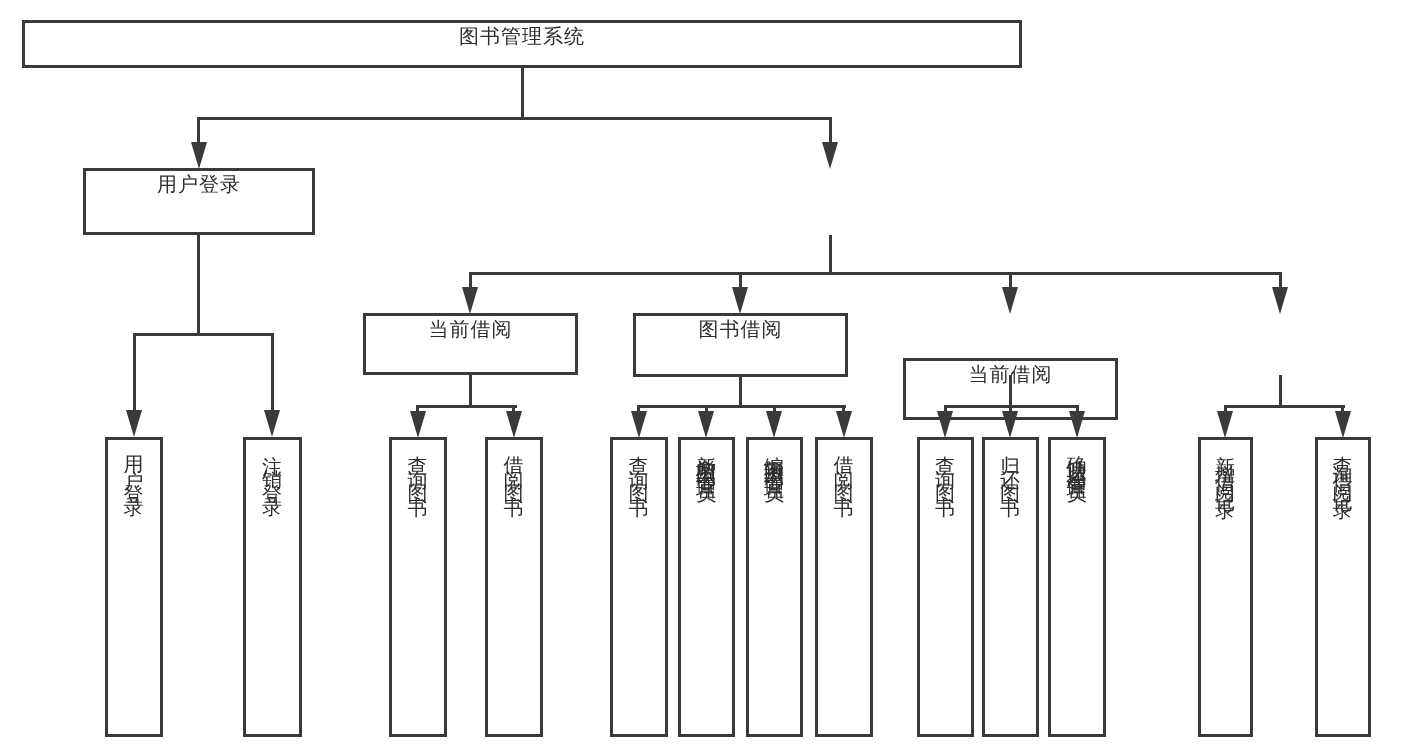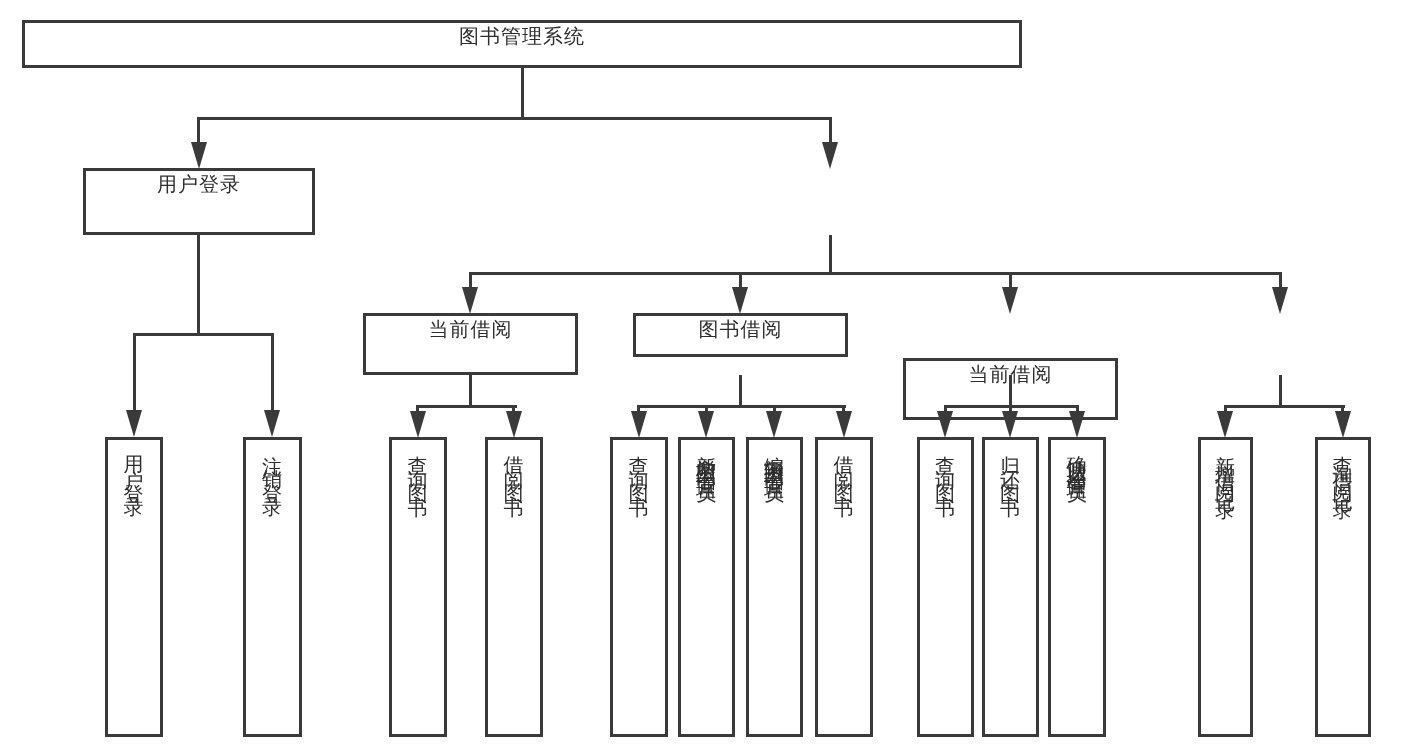--- a/index.html
+++ b/index.html
@@ -46,21 +46,21 @@
     <span class="h-label">图书管理系统</span>
   </div>
 
   <div class="box" style="left:83px;top:168px;width:232px;height:67px;">
     <span class="h-label">用户登录</span>
   </div>
 
   <div class="box" style="left:363px;top:313px;width:215px;height:62px;">
     <span class="h-label">当前借阅</span>
   </div>
-  <div class="box" style="left:633px;top:313px;width:215px;height:44px;">
+  <div class="box" style="left:633px;top:313px;width:215px;height:64px;">
     <span class="h-label">图书借阅</span>
   </div>
   <div class="box" style="left:903px;top:313px;width:215px;height:62px;margin-top:45px;">
     <span class="h-label">当前借阅</span>
   </div>
 
   <div class="box" style="left:105px;top:437px;width:58px;height:300px;">
     <span class="v-label ls-lg">用户登录</span>
   </div>
   <div class="box" style="left:243px;top:437px;width:59px;height:300px;">

